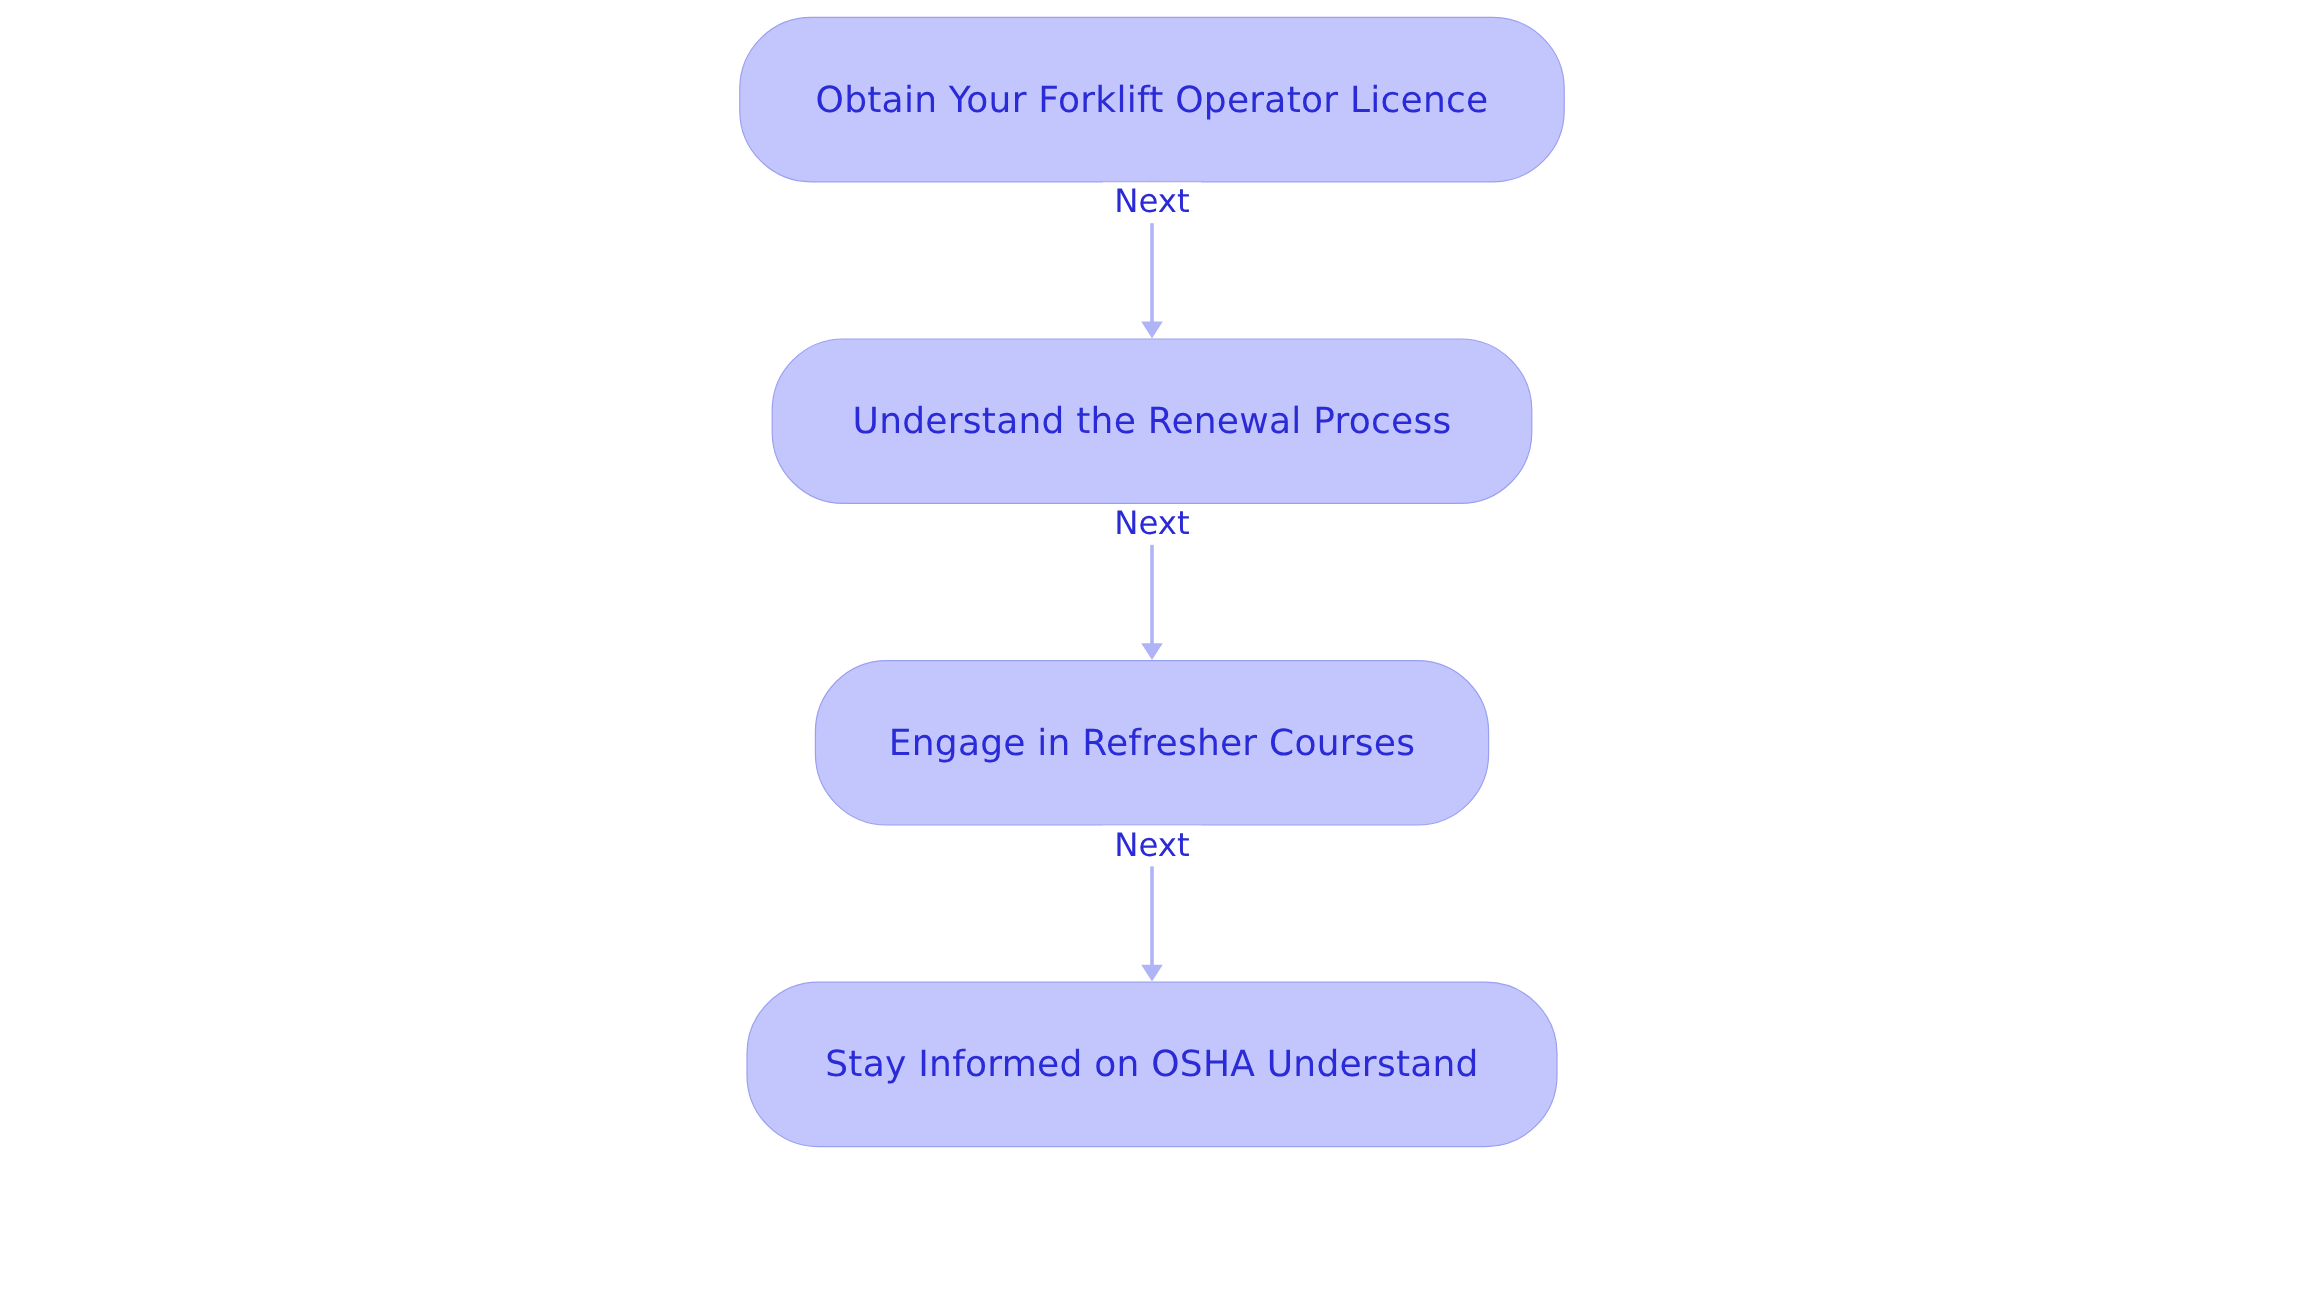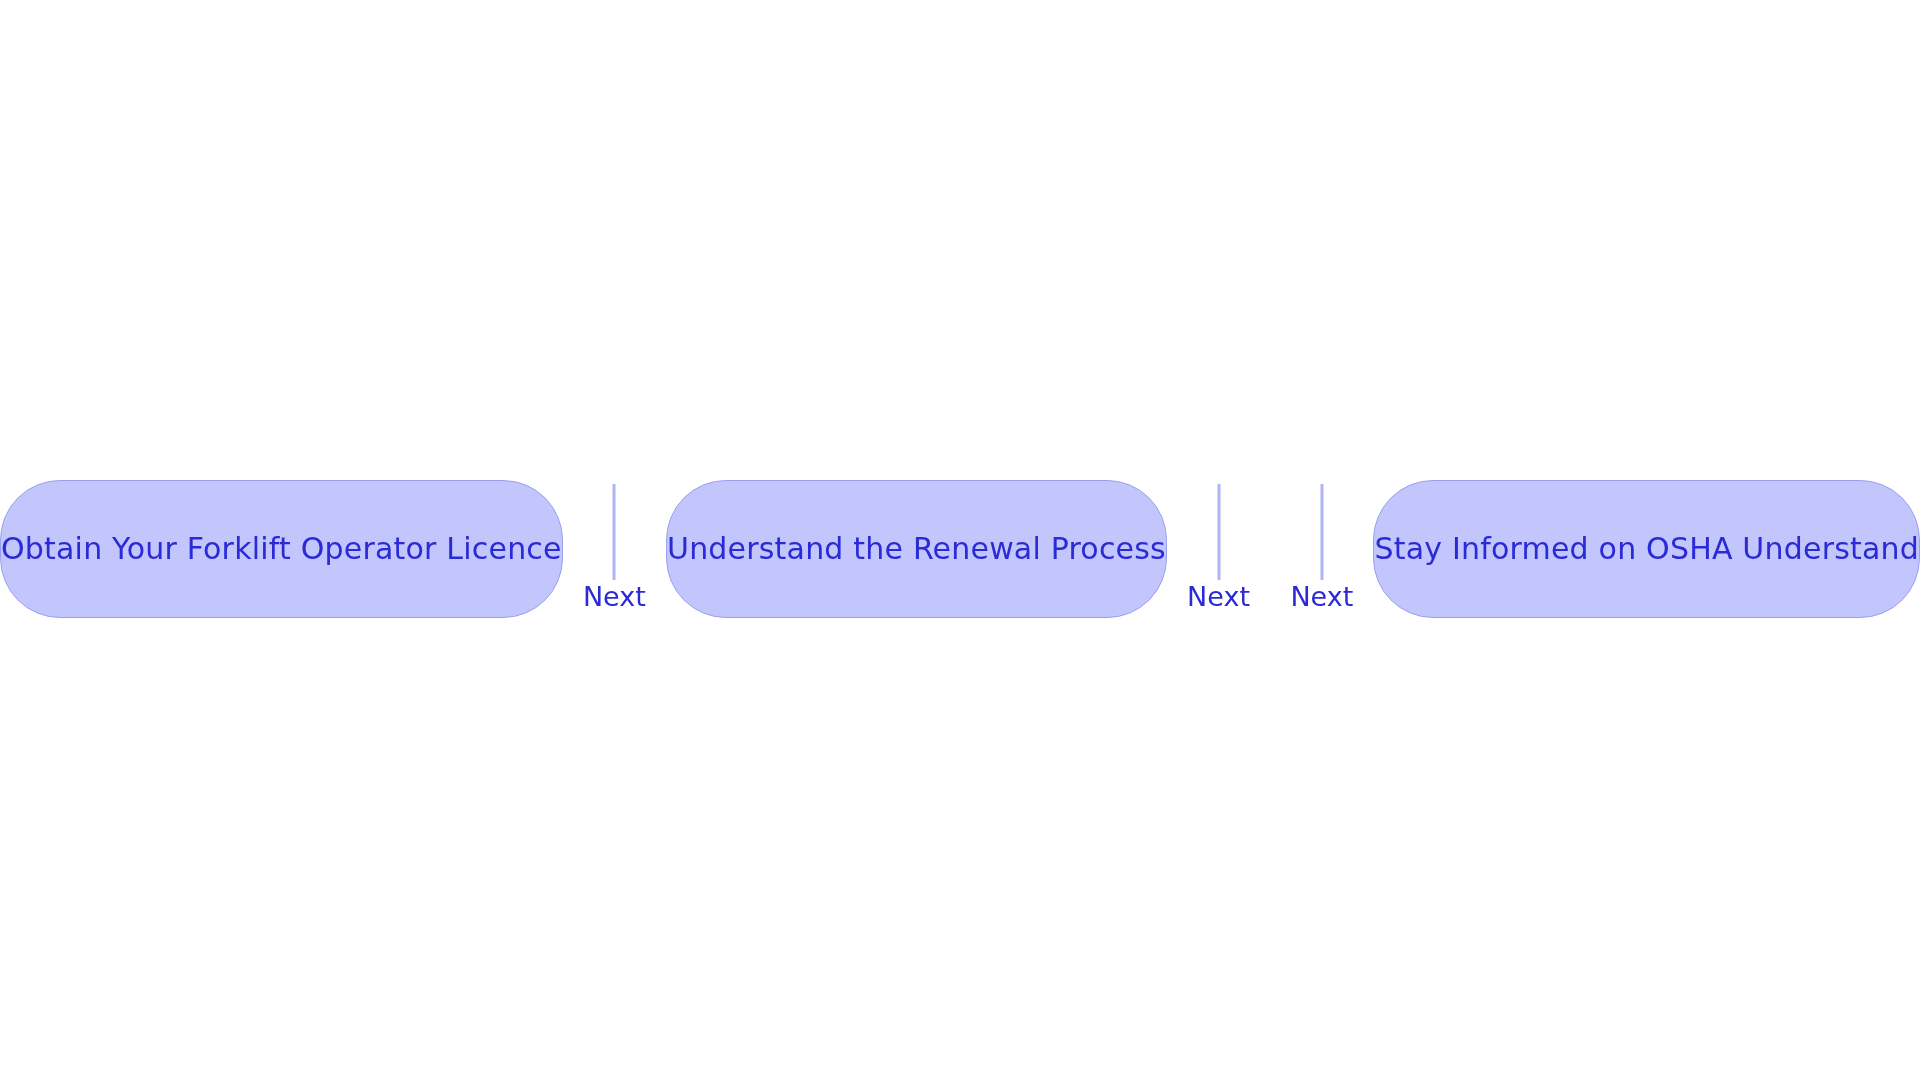--- a/index.html
+++ b/index.html
@@ -11,21 +11,21 @@
     width: 1920px;
     height: 1083px;
     font-family: "DejaVu Sans", sans-serif;
     overflow: hidden;
   }
   #flow-root {
     position: relative;
     width: 1920px;
     height: 1083px;
     display: flex;
-    flex-direction: row;
+    flex-direction: column;
     align-items: center;
     justify-content: flex-start;
     padding-top: 14px;
     box-sizing: border-box;
   }
   .node {
     box-sizing: border-box;
     display: flex;
     align-items: center;
     justify-content: center;
@@ -40,21 +40,21 @@
   .node-1 { width: 688px; height: 138px; }
   .node-2 { width: 634px; height: 138px; }
   .node-3 { width: 562px; height: 138px; }
   .node-4 { width: 676px; height: 138px; }
 
   .connector {
     position: relative;
     width: 200px;
     height: 130px;
     display: flex;
-    align-items: flex-end;
+    align-items: flex-start;
     justify-content: center;
   }
   .connector .line {
     position: absolute;
     left: 50%;
     top: 0;
     transform: translateX(-50%);
     width: 3px;
     height: 118px;
     background: #b0b4f6;
@@ -98,20 +98,23 @@
   <div class="node node-2">
     <span>Understand the Renewal Process</span>
   </div>
 
   <div class="connector">
     <div class="line"></div>
     <div class="arrowhead"></div>
     <div class="edge-label">Next</div>
   </div>
 
+  <div class="node node-3">
+    <span>Engage in Refresher Courses</span>
+  </div>
 
   <div class="connector">
     <div class="line"></div>
     <div class="arrowhead"></div>
     <div class="edge-label">Next</div>
   </div>
 
   <div class="node node-4">
     <span>Stay Informed on OSHA Understand</span>
   </div>

